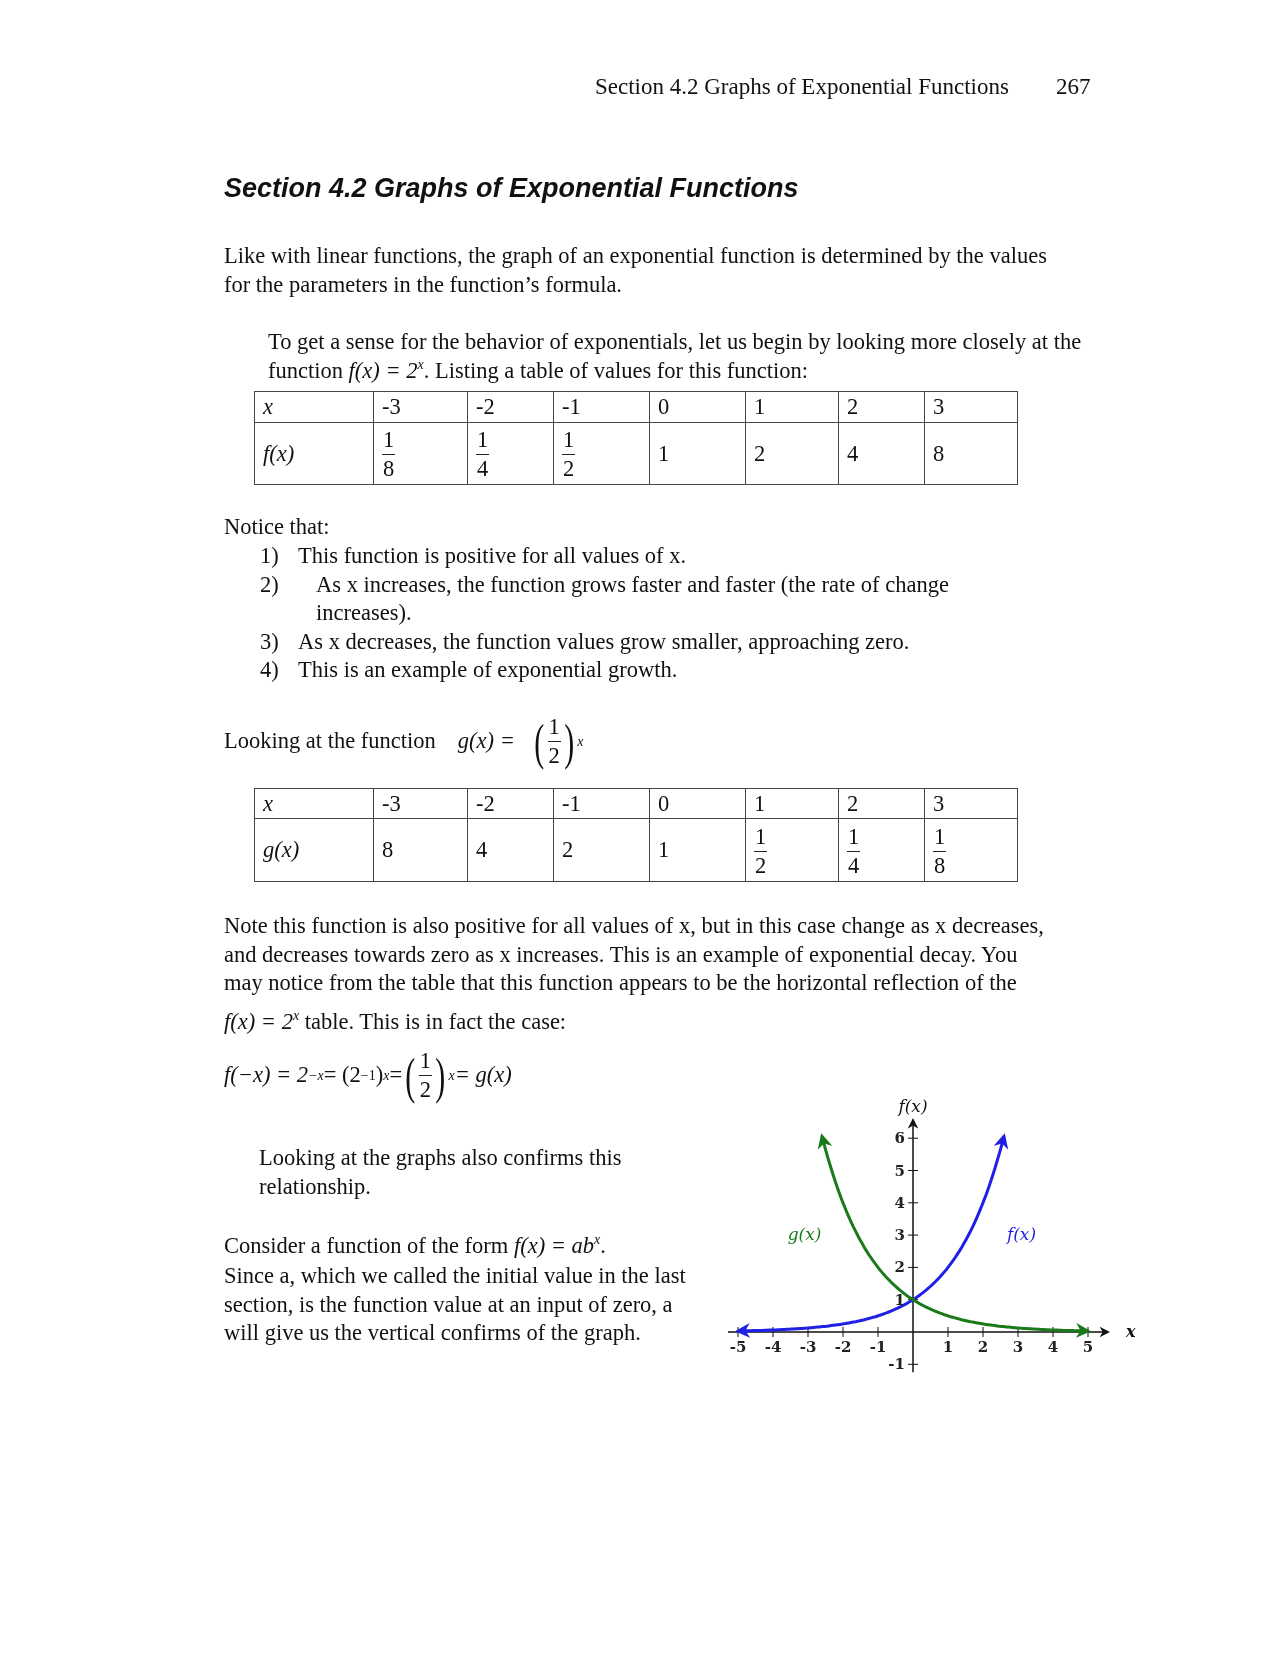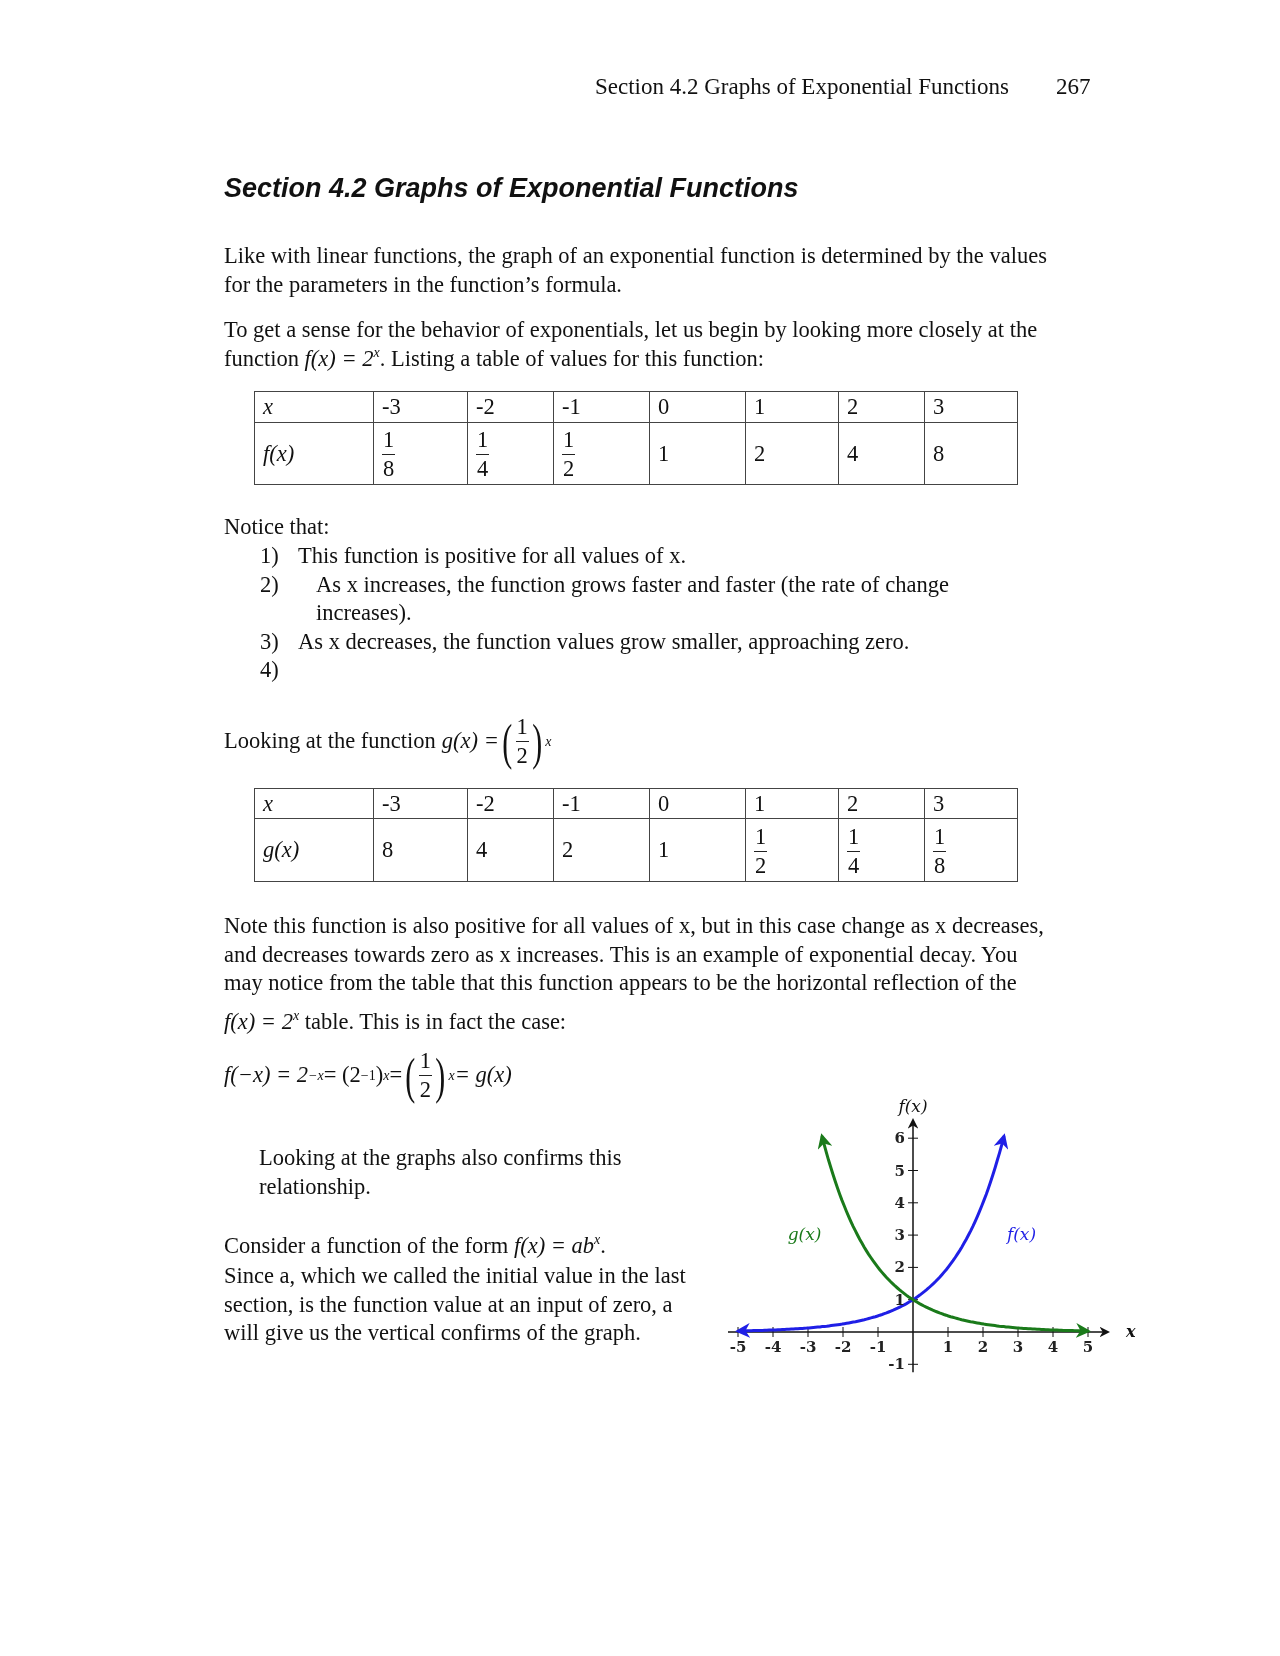--- a/index.html
+++ b/index.html
@@ -30,21 +30,21 @@
 </head>
 <body>
 
 <div class="abs running-head">Section 4.2 Graphs of Exponential Functions</div>
 <div class="abs page-num">267</div>
 
 <div class="abs section-title">Section 4.2 Graphs of Exponential Functions</div>
 
 <div class="abs para" style="top:242px;width:840px;">Like with linear functions, the graph of an exponential function is determined by the values for the parameters in the function’s formula.</div>
 
-<div class="abs para" style="top:316px;width:880px;">
+<div class="abs para" style="top:328px;width:880px;margin-left:44px;">
   <span>To get a sense for the behavior of exponentials, let us begin by looking more closely at the function </span><span class="it">f(x) = 2</span><sup class="it">x</sup><span>.  Listing a table of values for this function:</span>
 </div>
 
 <table class="vals" style="top:391px;">
   <tbody>
       <tr style="height:31px;">
     <td style="width:110px;" class="it">x</td>
     <td style="width:85px;">-3</td>
     <td style="width:77px;">-2</td>
     <td style="width:87px;">-1</td>
@@ -76,24 +76,24 @@
     <td>8</td>
   </tr>
 </tbody>
   </table>
 
 <div class="abs para" style="top:513px;">Notice that:</div>
 <ol class="notice">
   <li><span class="num">1)</span><span>This function is positive for all values of x.</span></li>
   <li class="indent"><span class="num">2)</span><span>As x increases, the function grows faster and faster (the rate of change increases).</span></li>
   <li><span class="num">3)</span><span>As x decreases, the function values grow smaller, approaching zero.</span></li>
-  <li><span class="num">4)</span></li>
+  <li><span class="num">4)</span><span>This is an example of exponential growth.</span></li>
 </ol>
 
-<div class="abs para" style="top:716px;display:flex;align-items:center;">
+<div class="abs para" style="top:716px;display:flex;align-items:center;gap:16px;">
   <span>Looking at the function </span>
   <span class="it" style="margin-left:6px;text-align:center;">g(x) =</span>
   <span class="paren-frac">
     <span class="paren">(</span>
       <span class="frac">
         <span>1</span>
         <span class="bar"></span>
         <span>2</span>
       </span>
       <span class="paren">)</span>

